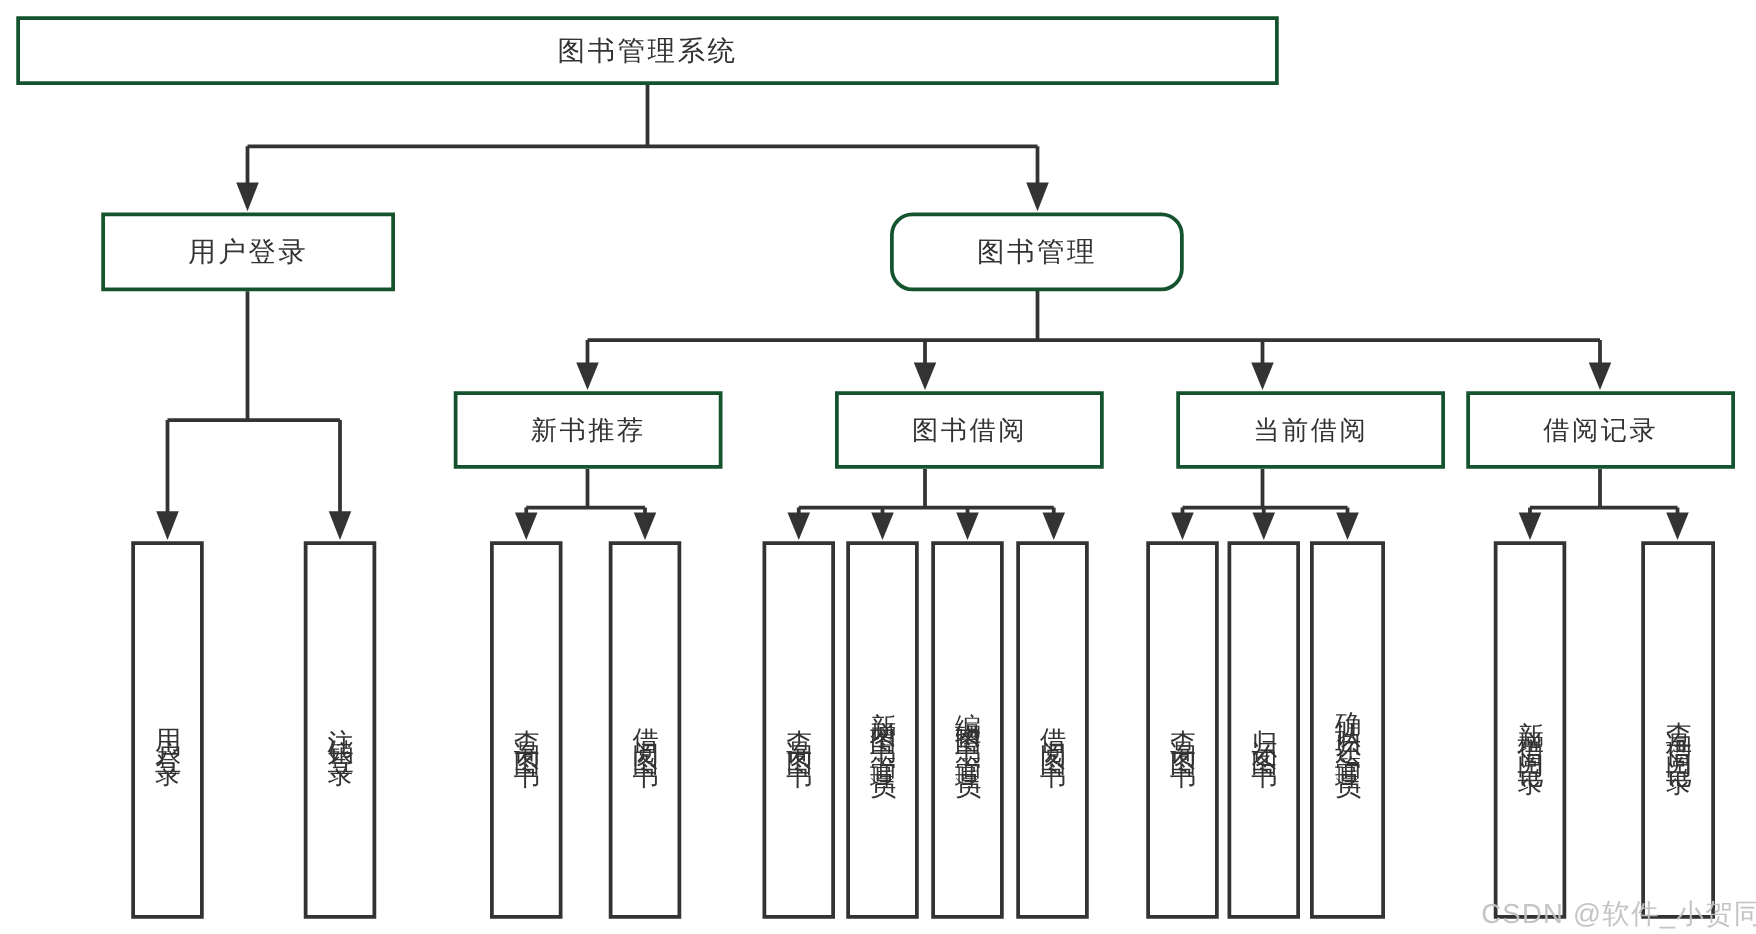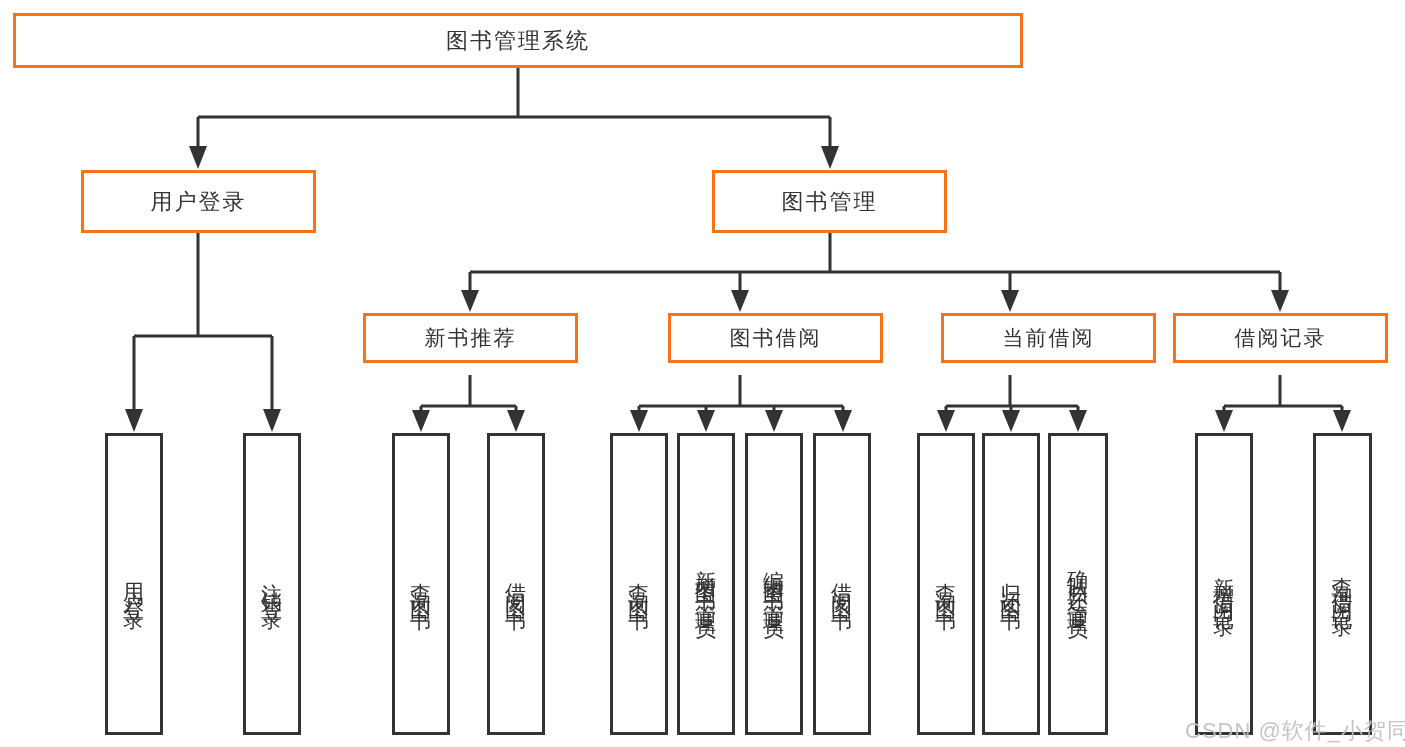--- a/index.html
+++ b/index.html
@@ -13,34 +13,34 @@
   }
   .connectors {
     position: absolute;
     left: 0; top: 0;
     width: 1405px; height: 747px;
     pointer-events: none;
   }
   .node {
     position: absolute;
     box-sizing: border-box;
-    border: 3px solid #f97316;
+    border: 3px solid #14532d;
     background: #ffffff;
     color: #333333;
     display: flex;
     align-items: center;
     justify-content: center;
     font-size: 22px;
     letter-spacing: 2px;
     text-align: center;
     font-family: Liberation Serif, serif;
   }
   .root-node  { left: 13px;  top: 13px;  width: 1010px; height: 55px; }
   .l2-node    { top: 170px; width: 235px; height: 63px; }
-  .l3-node    { top: 313px; width: 215px; height: 50px; font-size: 21px; }
+  .l3-node    { top: 313px; width: 215px; height: 62px; font-size: 21px; }
   .v-node {
     position: absolute;
     top: 433px;
     height: 302px;
     width: 58px;
     box-sizing: border-box;
     border: 3px solid #333333;
     background: #ffffff;
     color: #333333;
     display: flex;
@@ -105,21 +105,21 @@
       <path d="M1011,432 L1002,410 L1020,410 Z"></path>
       <path d="M1078,432 L1069,410 L1087,410 Z"></path>
       <path d="M1224,432 L1215,410 L1233,410 Z"></path>
       <path d="M1342,432 L1333,410 L1351,410 Z"></path>
     </g>
   </svg>
 
   <div class="node root-node">图书管理系统</div>
 
   <div class="node l2-node" style="left:81px;">用户登录</div>
-  <div class="node l2-node" style="left:712px;">图书管理</div>
+  <div class="node l2-node" style="left:712px;border-radius:18px;">图书管理</div>
 
   <div class="node l3-node" style="left:363px;">新书推荐</div>
   <div class="node l3-node" style="left:668px;">图书借阅</div>
   <div class="node l3-node" style="left:941px;">当前借阅</div>
   <div class="node l3-node" style="left:1173px;">借阅记录</div>
 
   <div class="v-node" style="left:105px;">用户登录</div>
   <div class="v-node" style="left:243px;">注销登录</div>
 
   <div class="v-node" style="left:392px;">查询图书</div>

